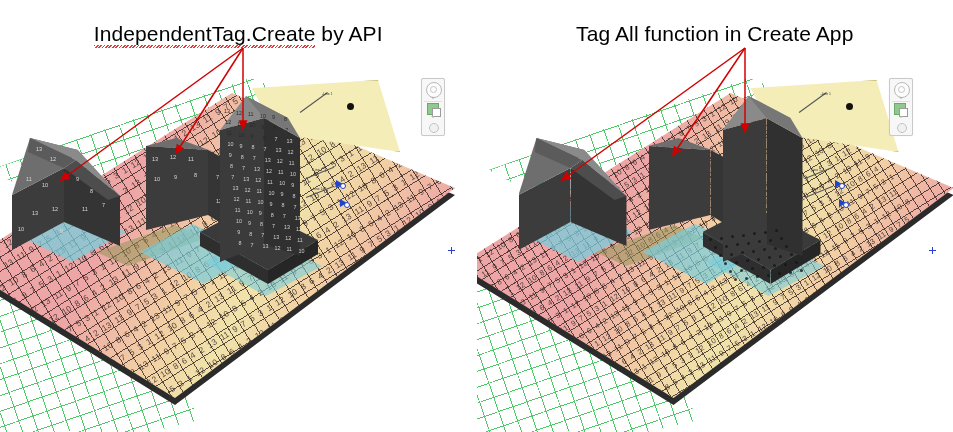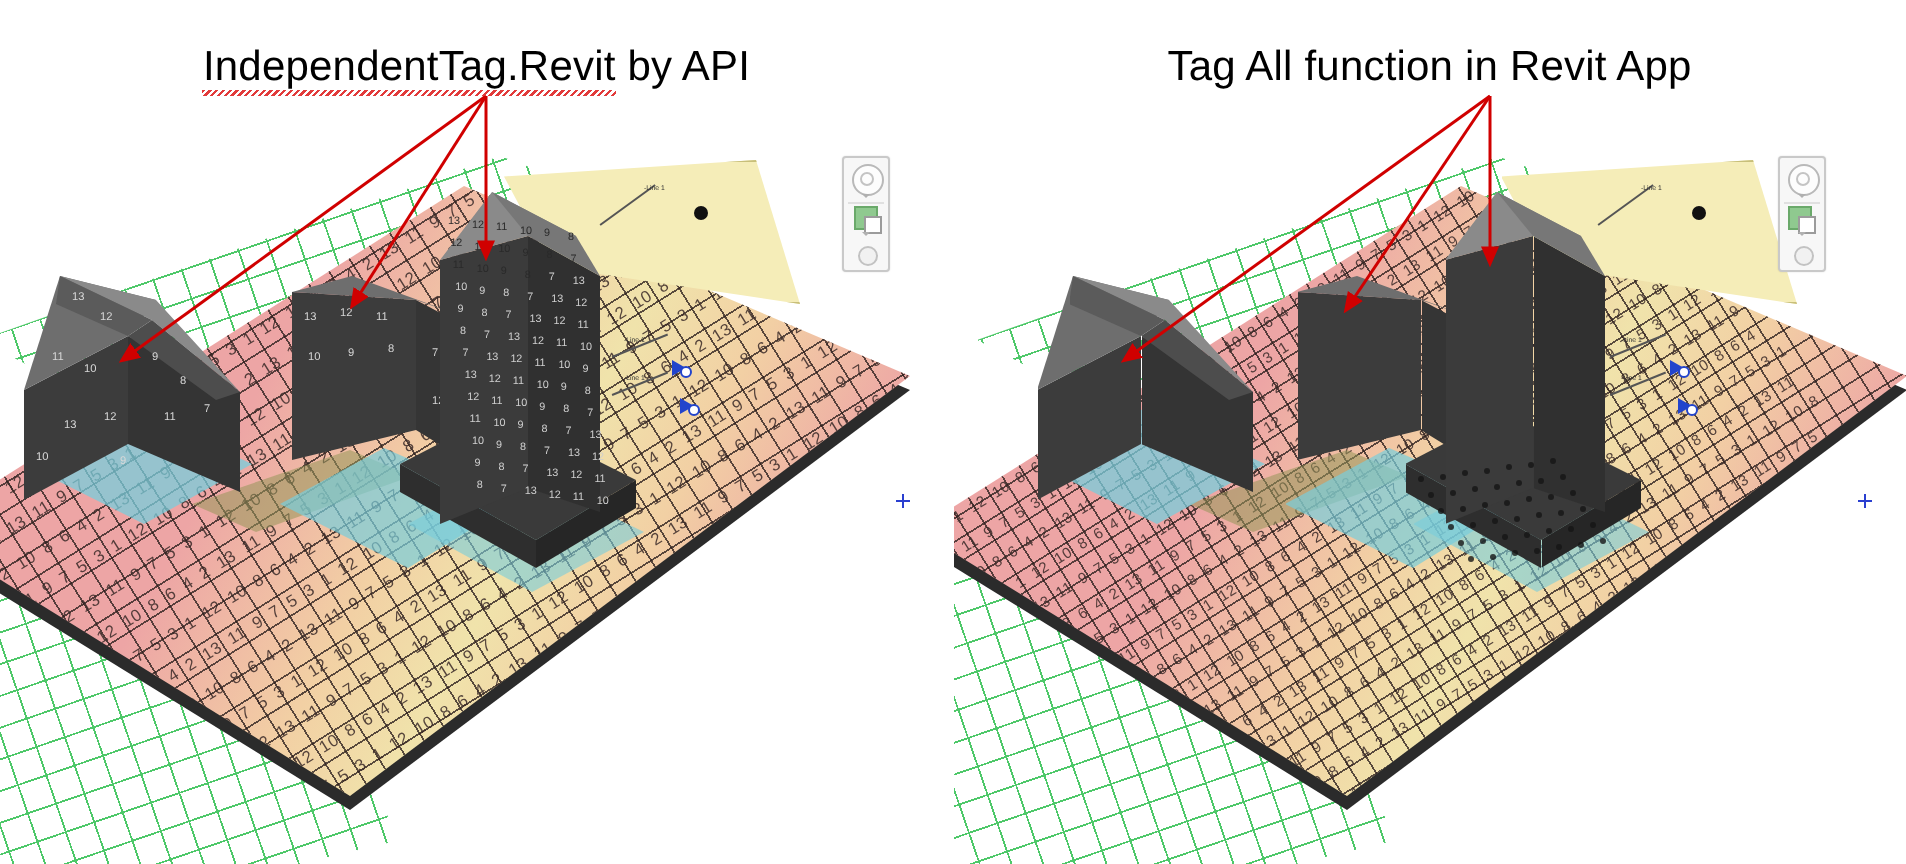--- a/index.html
+++ b/index.html
@@ -321,21 +321,21 @@
               <path d="M0,0 L7,3 L0,6 z" fill="#d00000"></path>
             </marker>
           </defs>
           <line x1="243" y1="48" x2="64" y2="178" stroke="#d00000" stroke-width="1.5" marker-end="url(#arrows-left-head)"></line>
           <line x1="243" y1="48" x2="178" y2="150" stroke="#d00000" stroke-width="1.5" marker-end="url(#arrows-left-head)"></line>
           <line x1="243" y1="48" x2="243" y2="125" stroke="#d00000" stroke-width="1.5" marker-end="url(#arrows-left-head)"></line>
         </svg>
     </div>
 
     <div class="panel-title">
-      <span class="spell">IndependentTag.Revit</span><span> by API</span>
+      <span class="spell">IndependentTag.Create</span><span> by API</span>
     </div>
 
     <div class="nav-bar" id="nav-left" style="left: 421px; top: 78px;">
       <div class="nav-wheel"></div>
       <div class="nav-caret" style="top:18px"></div>
       <div class="nav-sep" style="top:22px"></div>
       <div class="nav-zoom"></div>
       <div class="nav-caret" style="top:37px"></div>
       <div class="nav-dot" style="top:44px"></div>
     </div>
@@ -438,21 +438,21 @@
               <path d="M0,0 L7,3 L0,6 z" fill="#d00000"></path>
             </marker>
           </defs>
           <line x1="268" y1="48" x2="88" y2="178" stroke="#d00000" stroke-width="1.5" marker-end="url(#arrows-right-head)"></line>
           <line x1="268" y1="48" x2="198" y2="152" stroke="#d00000" stroke-width="1.5" marker-end="url(#arrows-right-head)"></line>
           <line x1="268" y1="48" x2="268" y2="128" stroke="#d00000" stroke-width="1.5" marker-end="url(#arrows-right-head)"></line>
         </svg>
     </div>
 
     <div class="panel-title">
-      <span>Tag All function in Revit App</span>
+      <span>Tag All function in Create App</span>
     </div>
 
     <div class="nav-bar" id="nav-right" style="left: 412px; top: 78px;">
       <div class="nav-wheel"></div>
       <div class="nav-caret" style="top:18px"></div>
       <div class="nav-sep" style="top:22px"></div>
       <div class="nav-zoom"></div>
       <div class="nav-caret" style="top:37px"></div>
       <div class="nav-dot" style="top:44px"></div>
     </div>

